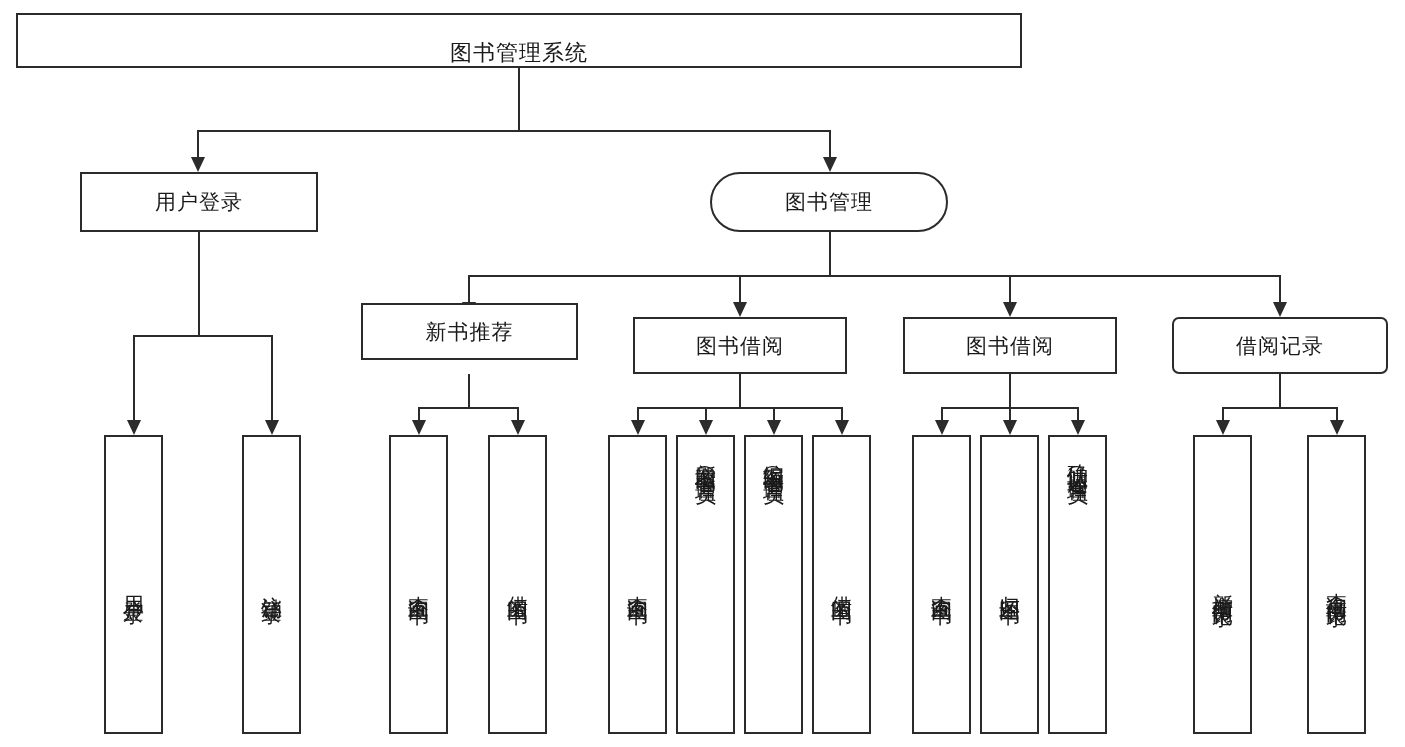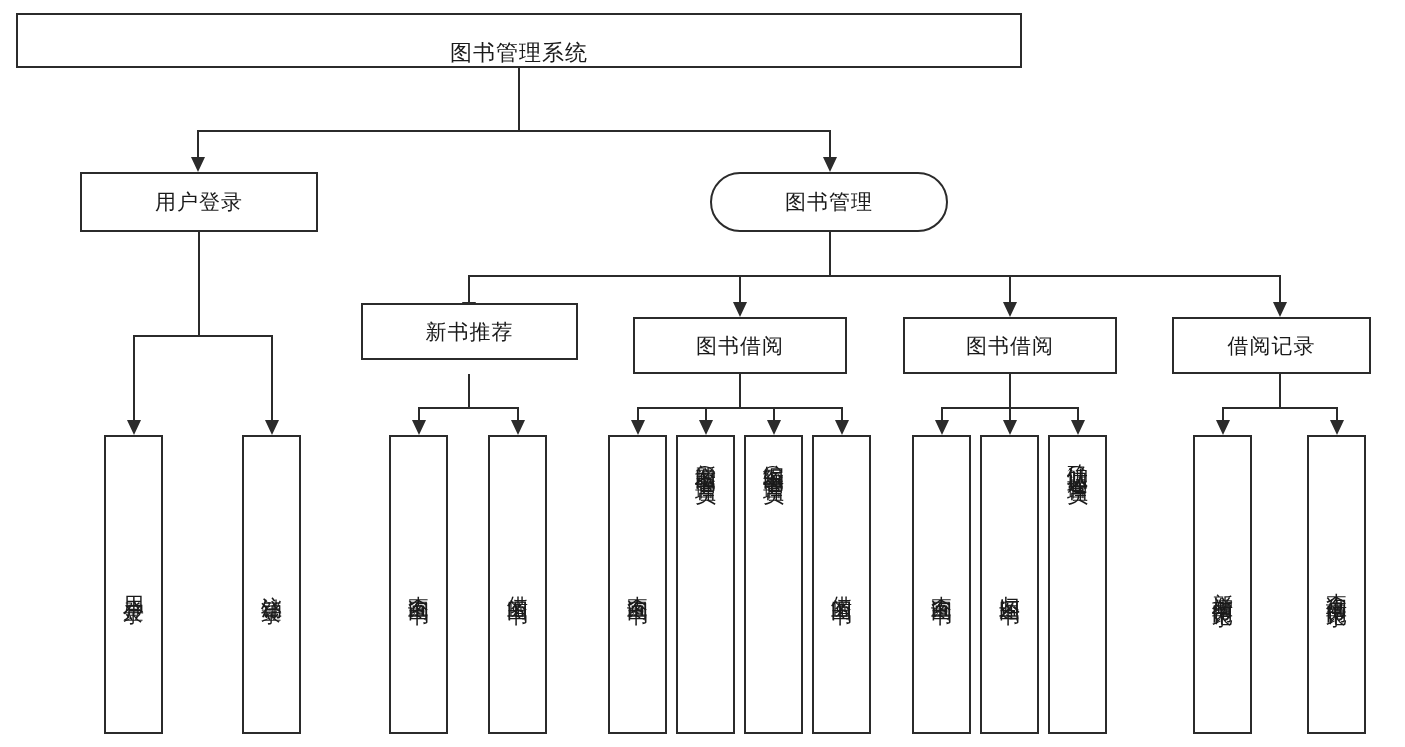--- a/index.html
+++ b/index.html
@@ -128,21 +128,21 @@
 
   <div class="node horiz" style="left:361px; top:303px; width:217px; height:57px;">
     <span>新书推荐</span>
   </div>
   <div class="node horiz" style="left:633px; top:317px; width:214px; height:57px;">
     <span>图书借阅</span>
   </div>
   <div class="node horiz" style="left:903px; top:317px; width:214px; height:57px;">
     <span>图书借阅</span>
   </div>
-  <div class="node horiz" style="left:1172px; top:317px; width:199px; height:57px;">
+  <div class="node horiz" style="left:1172px; top:317px; width:216px; height:57px;border-radius:7px;">
     <span>借阅记录</span>
   </div>
 
   <div class="vline" style="left:468px; top:374px; height:33px;"></div>
   <div class="hline" style="left:418px; top:407px; width:100px;"></div>
   <div class="vline" style="left:418px; top:407px; height:13px;"></div>
   <div class="arrow" style="left:412px; top:420px;"></div>
   <div class="vline" style="left:517px; top:407px; height:13px;"></div>
   <div class="arrow" style="left:511px; top:420px;"></div>
 

